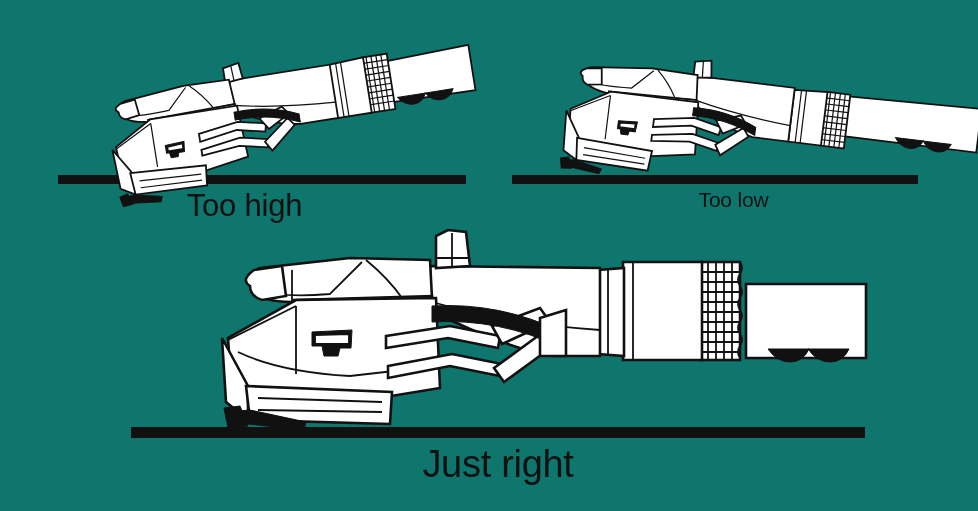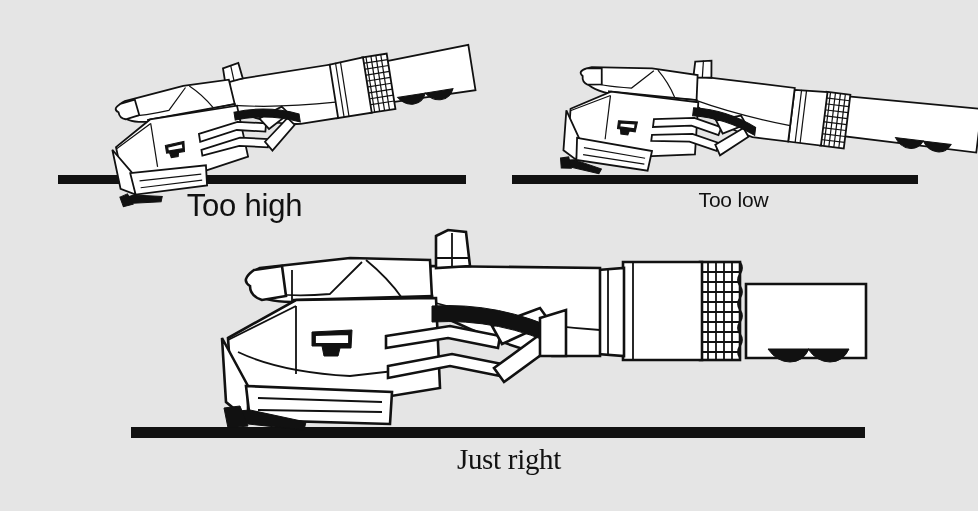--- a/index.html
+++ b/index.html
@@ -9,21 +9,21 @@
   body {
     width: 978px;
     height: 511px;
     font-family: "Liberation Sans", sans-serif;
     overflow: hidden;
   }
   #figure {
     position: relative;
     width: 978px;
     height: 511px;
-    background: #e5e5e5;
+    background: #0f766e;
   }
   .panel {
     position: absolute;
   }
   .caption {
     position: absolute;
     color: #111111;
     font-family: "Liberation Sans", sans-serif;
     font-weight: 400;
     white-space: nowrap;
@@ -37,26 +37,25 @@
     letter-spacing: -0.2px;
   }
   #caption-too-low {
     left: 489px;
     top: 188px;
     width: 489px;
     font-size: 21px;
     letter-spacing: -0.2px;
   }
   #caption-just-right {
-    left: 142px;
+    left: 131px;
     top: 443px;
     width: 734px;
-    font-size: 29px;
+    font-size: 38px;
     letter-spacing: -0.3px;
-    font-family: Liberation Serif, serif;
   }
   svg.art {
     position: absolute;
     left: 0;
     top: 0;
     display: block;
   }
   .ln { fill: none; stroke: #111111; stroke-linecap: butt; stroke-linejoin: miter; }
   .fillw { fill: #ffffff; stroke: #111111; stroke-linejoin: miter; }
   .fillk { fill: #111111; stroke: #111111; }

